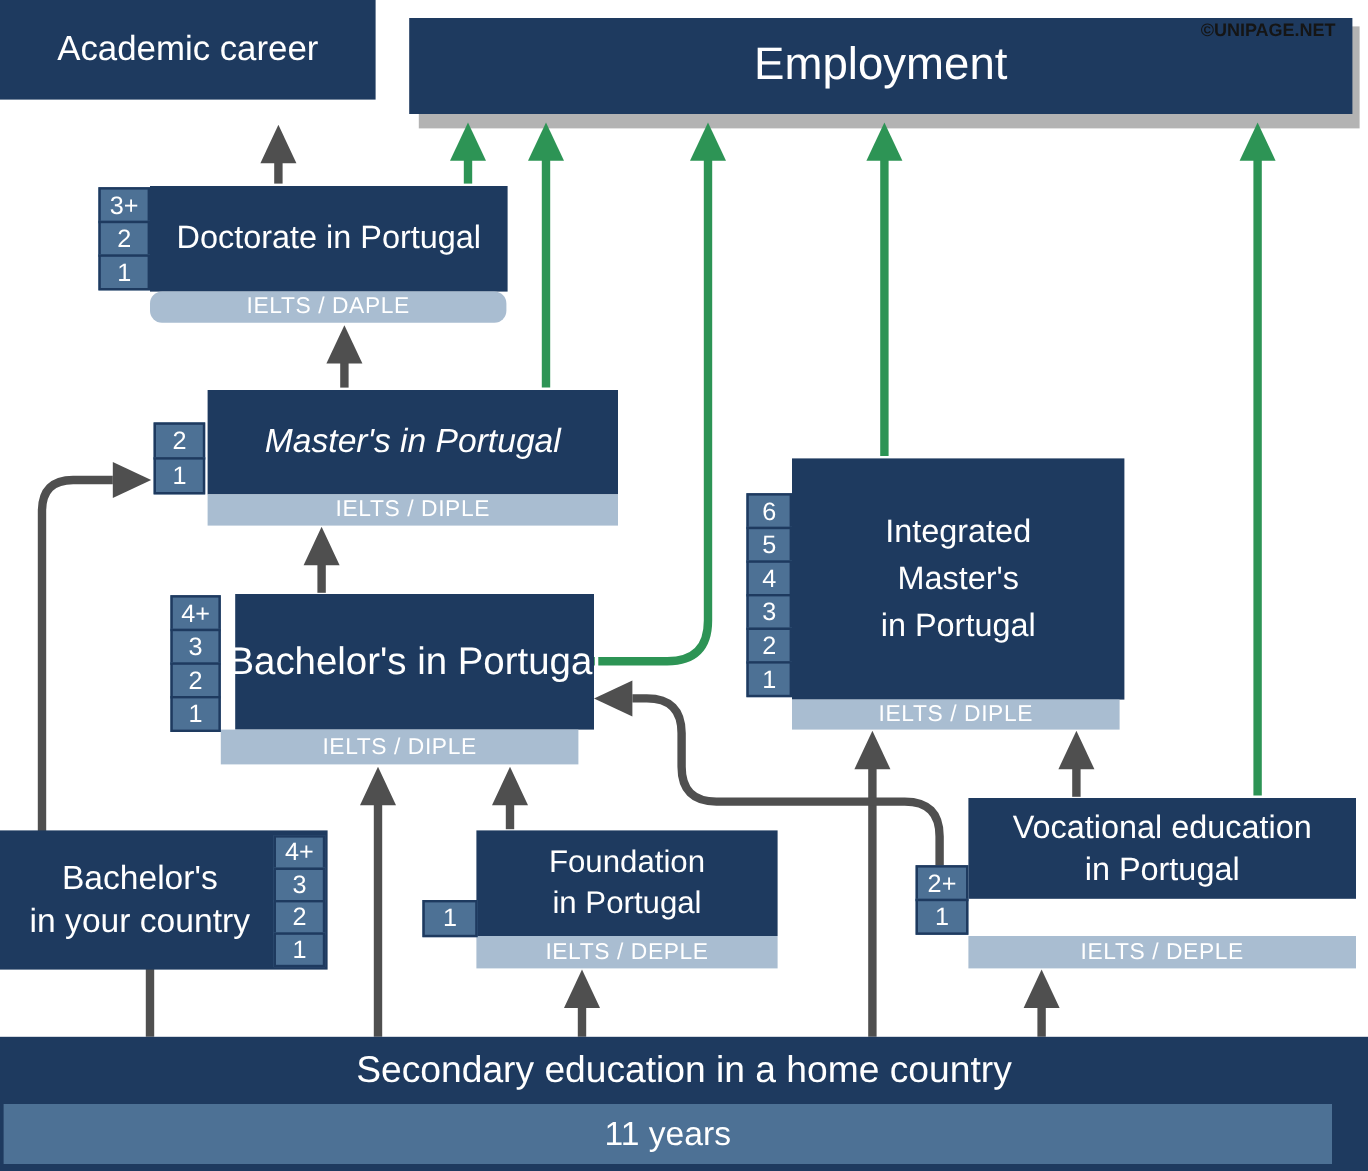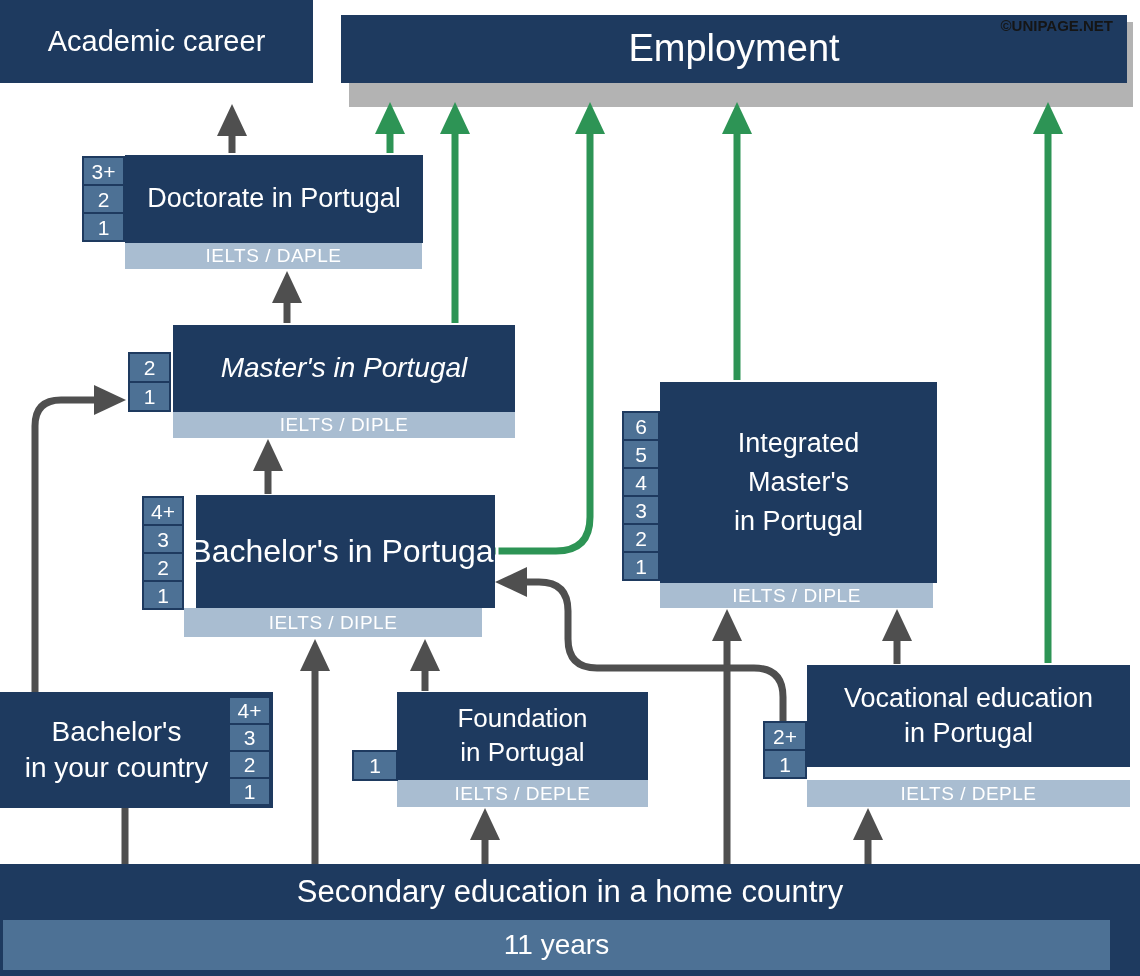--- a/index.html
+++ b/index.html
@@ -38,37 +38,37 @@
   }
   .tab:first-child{margin-top:0;}
   .arrows{position:absolute;left:0;top:0;z-index:3;}
   .arrows .gline{stroke:var(--arrow-gray);stroke-width:7;fill:none;}
   .arrows .ghead{fill:var(--arrow-gray);}
   .arrows .grline{stroke:var(--green);stroke-width:7;fill:none;}
   .arrows .grhead{fill:var(--green);}
   .node{z-index:5;}
   .shadow{position:absolute;background:var(--shadow-gray);z-index:1;}
   .academic{left:0;top:0;width:313px;height:83px;font-size:29px;}
-  .employment{left:341px;top:15px;width:786px;height:68px;font-size:38px;}
+  .employment{left:341px;top:15px;width:786px;height:80px;font-size:38px;}
   .copyright{
     position:absolute;right:27px;top:17px;z-index:7;color:#151515;
     font-size:15px;font-weight:bold;white-space:nowrap;
   }
   .doctorate{left:125px;top:155px;width:298px;height:88px;font-size:27px;}
-  .doctorate-band{left:125px;top:243px;width:297px;height:26px;}
+  .doctorate-band{left:125px;top:243px;width:297px;height:26px;border-radius:10px;}
   .masters{left:173px;top:325px;width:342px;height:87px;font-size:28px;font-style:italic;}
   .masters-band{left:173px;top:412px;width:342px;height:26px;}
   .bachelor-pt{left:196px;top:495px;width:299px;height:113px;font-size:32px;}
   .bachelor-pt-band{left:184px;top:608px;width:298px;height:29px;}
   .integrated{left:660px;top:382px;width:277px;height:201px;font-size:27px;line-height:1.45;}
   .integrated-band{left:660px;top:583px;width:273px;height:25px;}
   .bachelor-home{left:0;top:692px;width:273px;height:116px;font-size:28px;padding-right:40px;box-sizing:border-box;}
   .foundation{left:397px;top:692px;width:251px;height:88px;font-size:26px;}
   .foundation-band{left:397px;top:780px;width:251px;height:27px;}
-  .vocational{left:807px;top:665px;width:323px;height:102px;font-size:27px;}
+  .vocational{left:807px;top:665px;width:323px;height:84px;font-size:27px;}
   .vocational-band{left:807px;top:780px;width:323px;height:27px;}
   .secondary{left:0;top:864px;width:1140px;height:112px;flex-direction:column;justify-content:flex-start;}
   .secondary-label{height:56px;display:flex;align-items:center;justify-content:center;font-size:31px;white-space:nowrap;}
   .years-band{
     position:absolute;left:3px;top:56px;width:1107px;height:50px;
     background:var(--steel-blue);display:flex;align-items:center;justify-content:center;
     font-size:28px;
   }
 </style>
 </head>

